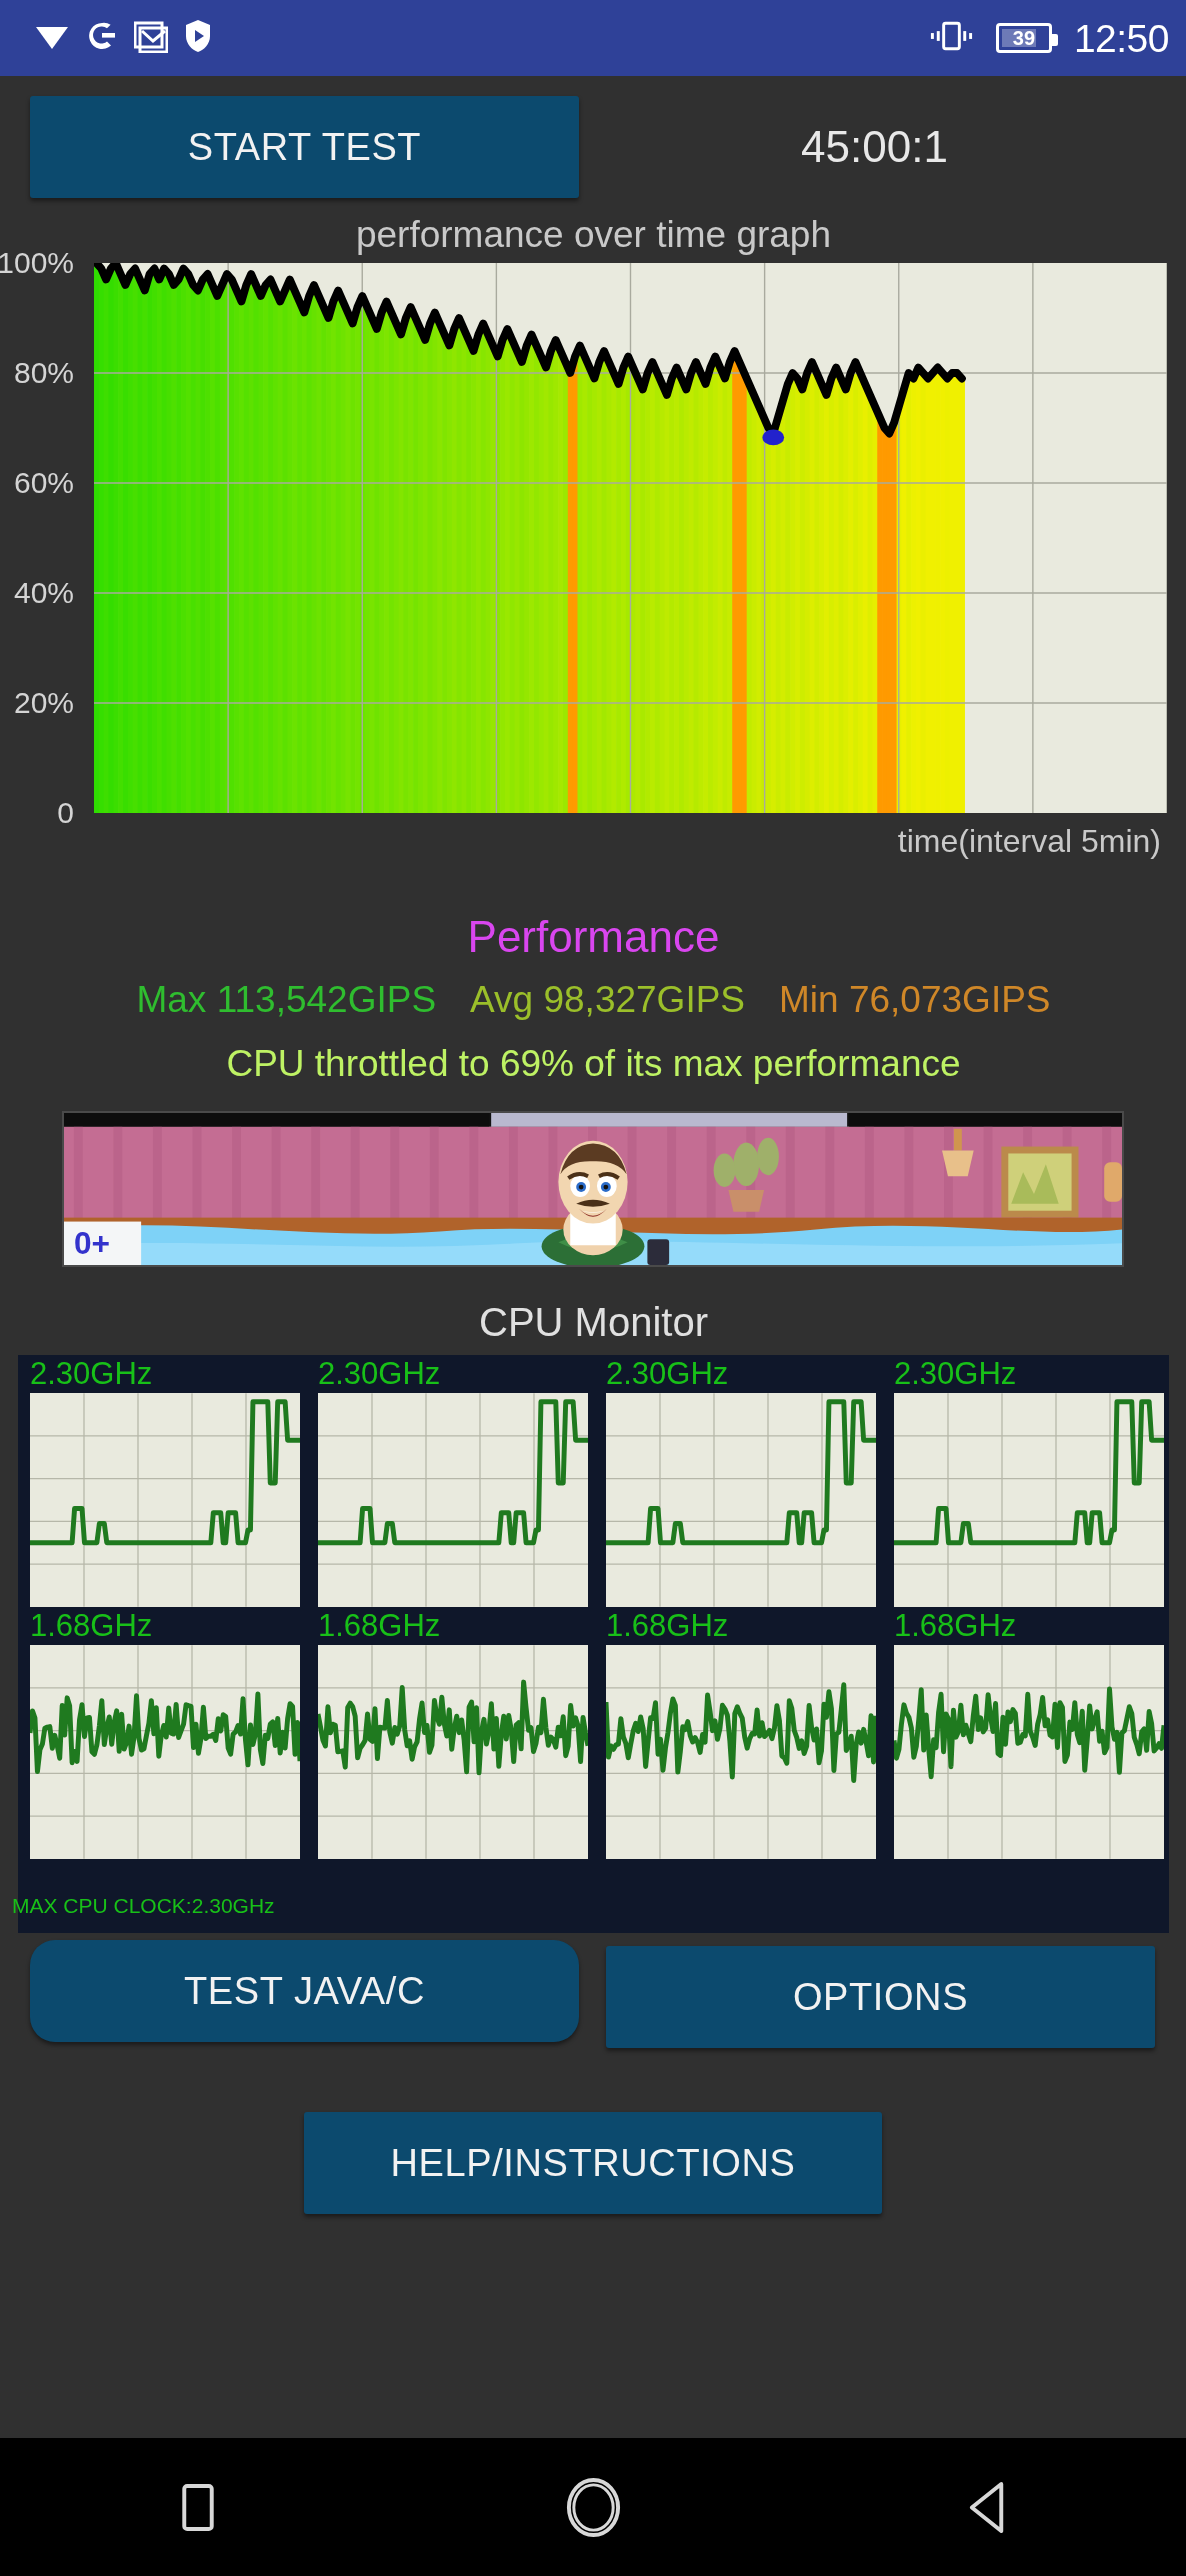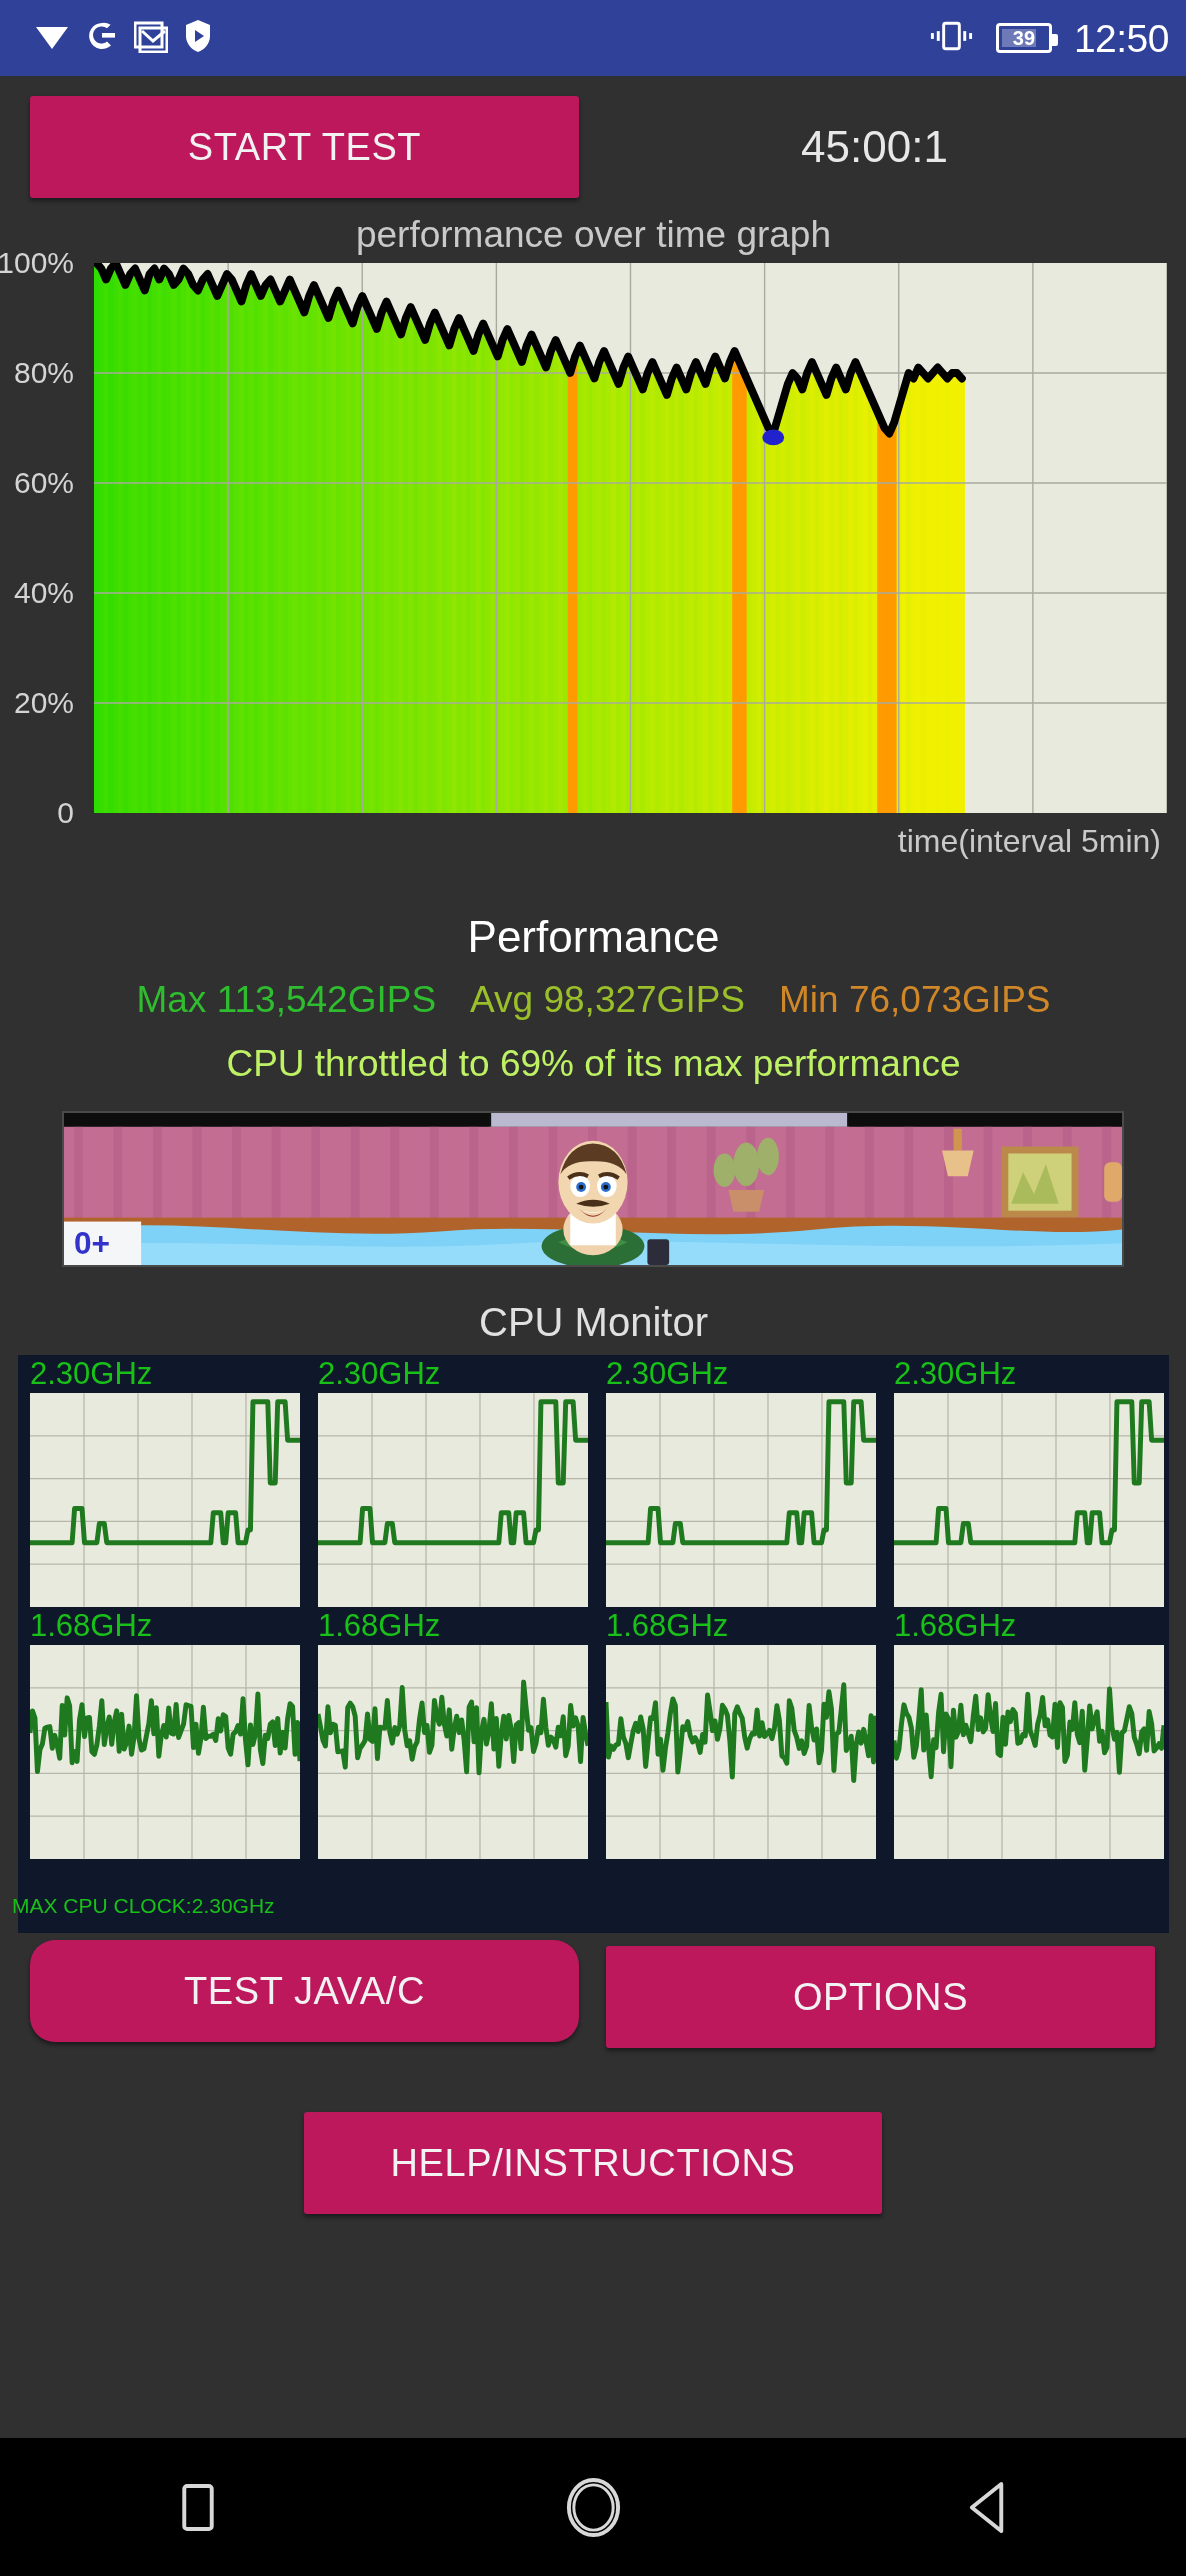--- a/index.html
+++ b/index.html
@@ -87,21 +87,21 @@
     line-height: 1;
   }
 
   
   .toprow {
     position: absolute;
     left: 0; top: 76px;
     width: 1187px; height: 133px;
   }
   .btn {
-    background: #be185d;
+    background: #0c4a6e;
     color: #f2f2f2;
     border: none;
     border-radius: 3px;
     font-family: "Liberation Sans", sans-serif;
     font-size: 38px;
     letter-spacing: 0.6px;
     text-align: center;
     box-shadow: 0 3px 4px rgba(0,0,0,0.45);
     cursor: pointer;
     padding: 0;
@@ -173,21 +173,21 @@
     padding-right: 6px;
     box-sizing: border-box;
   }
 
   
   .perf-title {
     position: absolute;
     left: 0; top: 912px;
     width: 1187px;
     text-align: center;
-    color: #ffffff;
+    color: #d946ef;
     font-size: 44px;
   }
   .perf-stats {
     position: absolute;
     left: 0; top: 979px;
     width: 1187px;
     display: flex;
     justify-content: center;
     align-items: baseline;
     gap: 34px;

